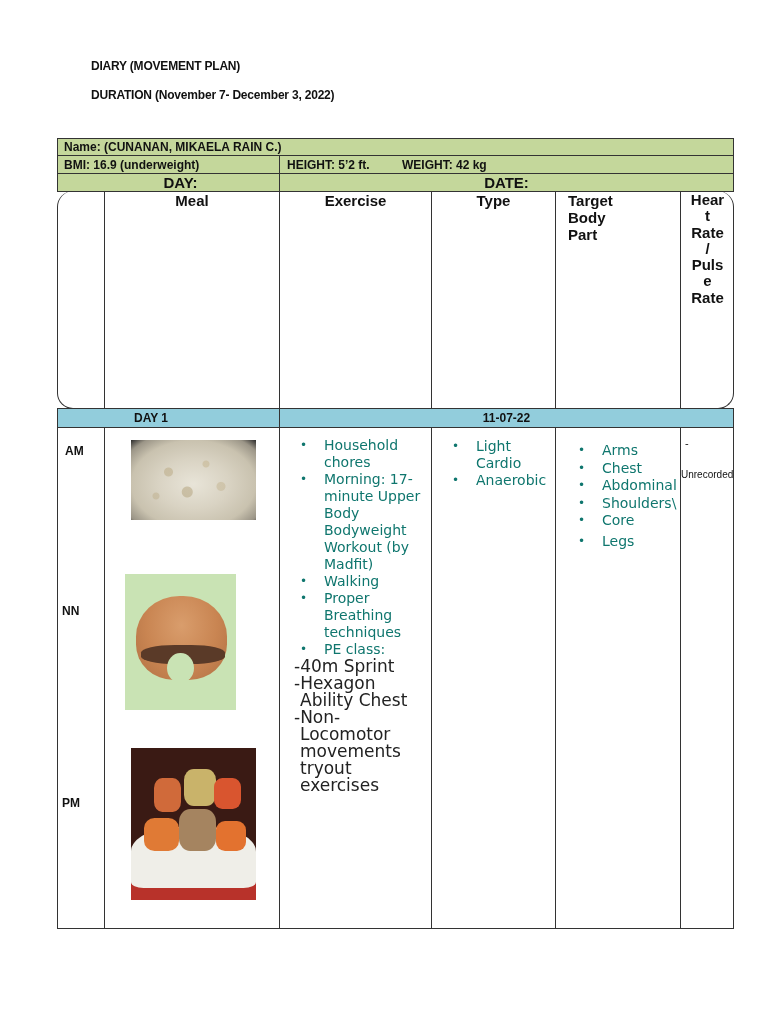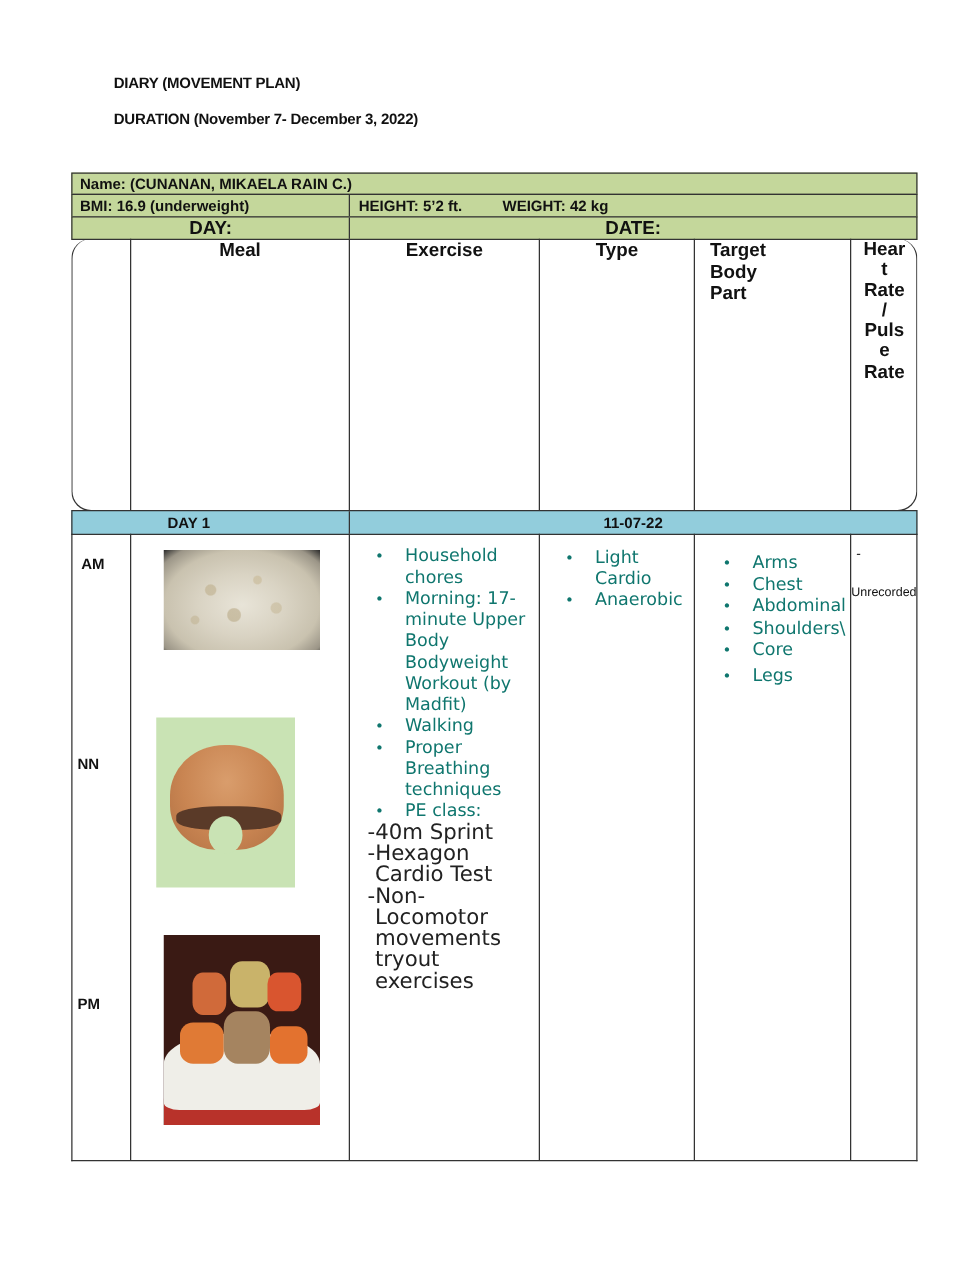--- a/index.html
+++ b/index.html
@@ -54,21 +54,21 @@
   </div>
 
   <div class="row green b" style="top:17px;width:677px;height:19px;">
     <div class="cell lbl" style="left:6px;top:2px;">BMI:  16.9 (underweight)</div>
     <div class="vline" style="left:221px;top:0;height:17px;"></div>
     <div class="cell lbl" style="left:229px;top:2px;">HEIGHT: 5’2 ft.</div>
     <div class="cell lbl" style="left:344px;top:2px;">WEIGHT: 42 kg</div>
   </div>
 
   <div class="row green b" style="top:35px;width:677px;height:19px;">
-    <div class="cell hdr-bold" style="left:0;width:221px;top:0px;">DAY:</div>
+    <div class="cell hdr-bold" style="left:12px;width:221px;top:0px;">DAY:</div>
     <div class="vline" style="left:221px;top:0;height:17px;"></div>
     <div class="cell hdr-bold" style="left:222px;width:453px;top:0px;">DATE:</div>
   </div>
 
   <div class="row b" style="top:53px;width:677px;height:218px;border-top:none;border-radius:16px;">
     <div class="vline" style="left:46px;top:0;height:217px;"></div>
     <div class="vline" style="left:221px;top:0;height:217px;"></div>
     <div class="vline" style="left:373px;top:0;height:217px;"></div>
     <div class="vline" style="left:497px;top:0;height:217px;"></div>
     <div class="vline" style="left:622px;top:0;height:217px;"></div>
@@ -123,21 +123,21 @@
 
     <div class="cell" style="left:222px;top:10px;width:150px;">
       <ul class="bul">
         <li>Household chores</li>
         <li>Morning: 17-minute Upper Body Bodyweight Workout (by Madfit)</li>
         <li>Walking</li>
         <li>Proper Breathing techniques</li>
         <li>PE class:</li>
       </ul>
       <div class="sub" style="padding-left:14px;text-indent:0;">-40m Sprint</div>
-      <div class="sub" style="padding-left:20px;text-indent:-6px;">-Hexagon Cardio Test</div>
+      <div class="sub" style="padding-left:20px;text-indent:-6px;">-Hexagon Ability Chest</div>
       <div class="sub" style="padding-left:20px;text-indent:-6px;">-Non-Locomotor movements tryout exercises</div>
     </div>
 
     <div class="cell" style="left:374px;top:11px;width:122px;">
       <ul class="bul" style="padding-left:20px;">
         <li>Light Cardio</li>
         <li>Anaerobic</li>
       </ul>
     </div>
 

